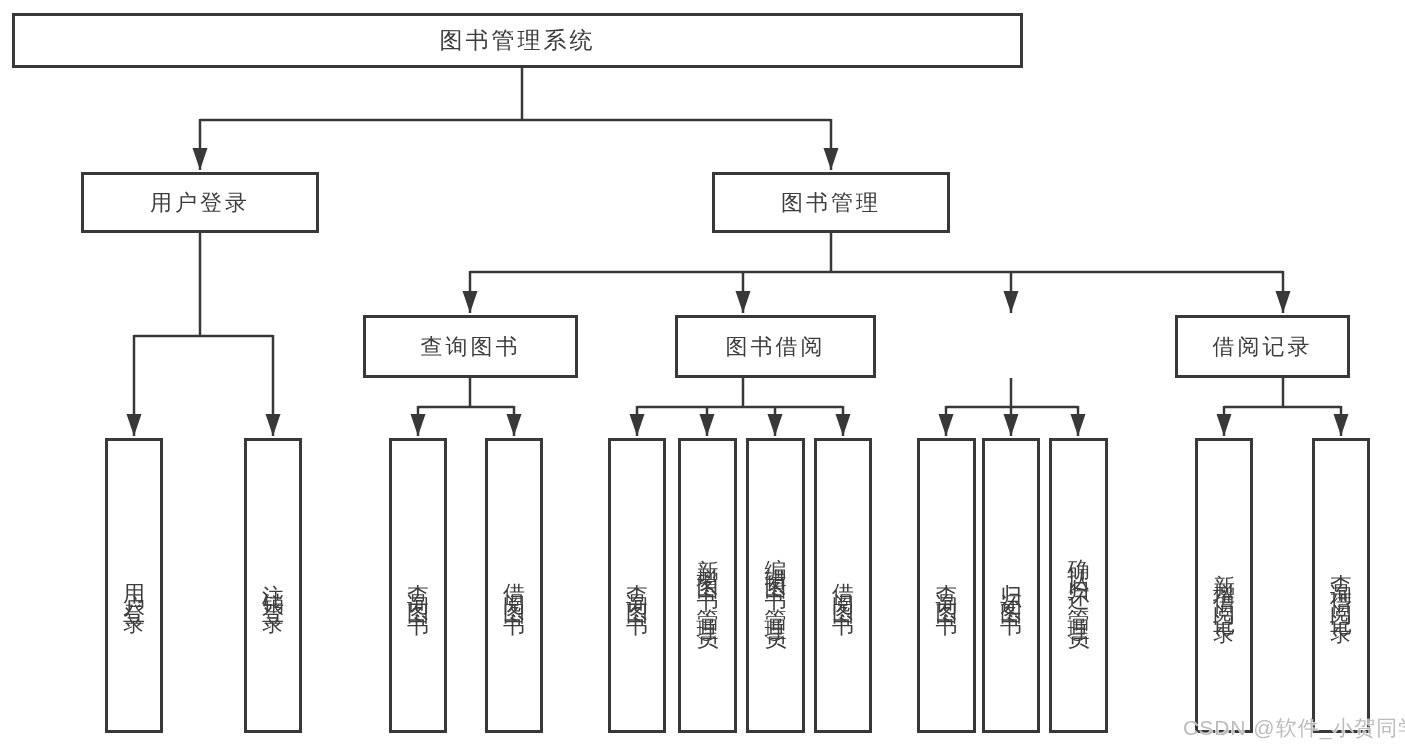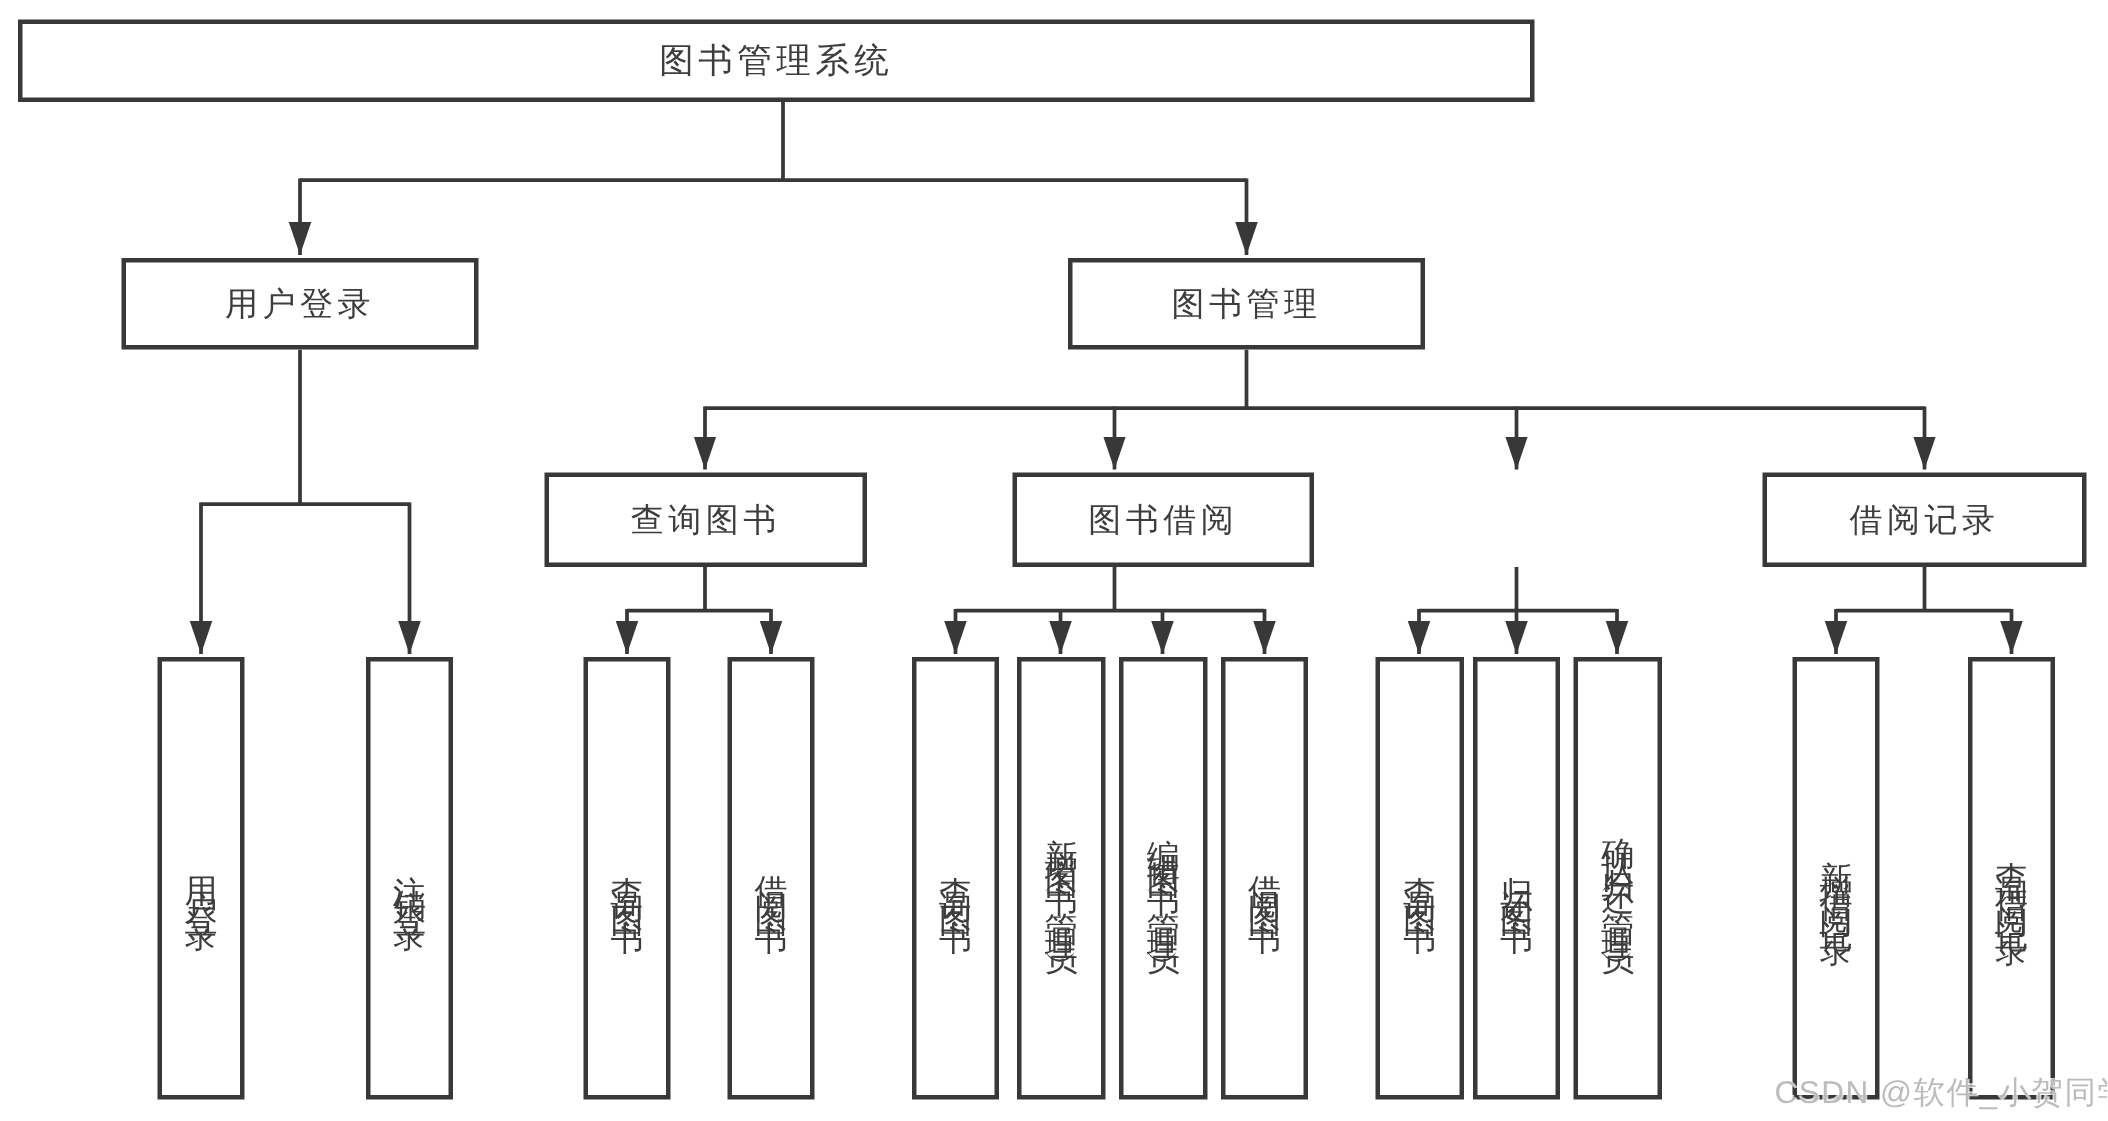--- a/index.html
+++ b/index.html
@@ -124,21 +124,21 @@
     <path class="c" d="M1341 406 V436" marker-end="url(#arw)"></path>
   </svg>
 
   <div class="node root" style="left:12px; top:13px; width:1011px; height:55px;">图书管理系统</div>
 
   <div class="node" style="left:81px; top:172px; width:238px; height:61px;">用户登录</div>
   <div class="node" style="left:712px; top:172px; width:238px; height:61px;">图书管理</div>
 
   <div class="node" style="left:363px; top:315px; width:215px; height:63px;">查询图书</div>
   <div class="node" style="left:635px; top:315px; width:201px; height:63px;margin-left:40px;">图书借阅</div>
-  <div class="node" style="left:1175px; top:315px; width:216px; height:63px;">借阅记录</div>
+  <div class="node" style="left:1175px; top:315px; width:175px; height:63px;">借阅记录</div>
 
   <div class="node vert" style="left:105px; width:58px;">用户登录</div>
   <div class="node vert" style="left:244px; width:58px;">注销登录</div>
 
   <div class="node vert" style="left:389px; width:58px;">查询图书</div>
   <div class="node vert" style="left:485px; width:58px;">借阅图书</div>
 
   <div class="node vert" style="left:608px; width:58px;">查询图书</div>
   <div class="node vert" style="left:678px; width:59px;">新增图书（管理员）</div>
   <div class="node vert" style="left:746px; width:59px;">编辑图书（管理员）</div>

